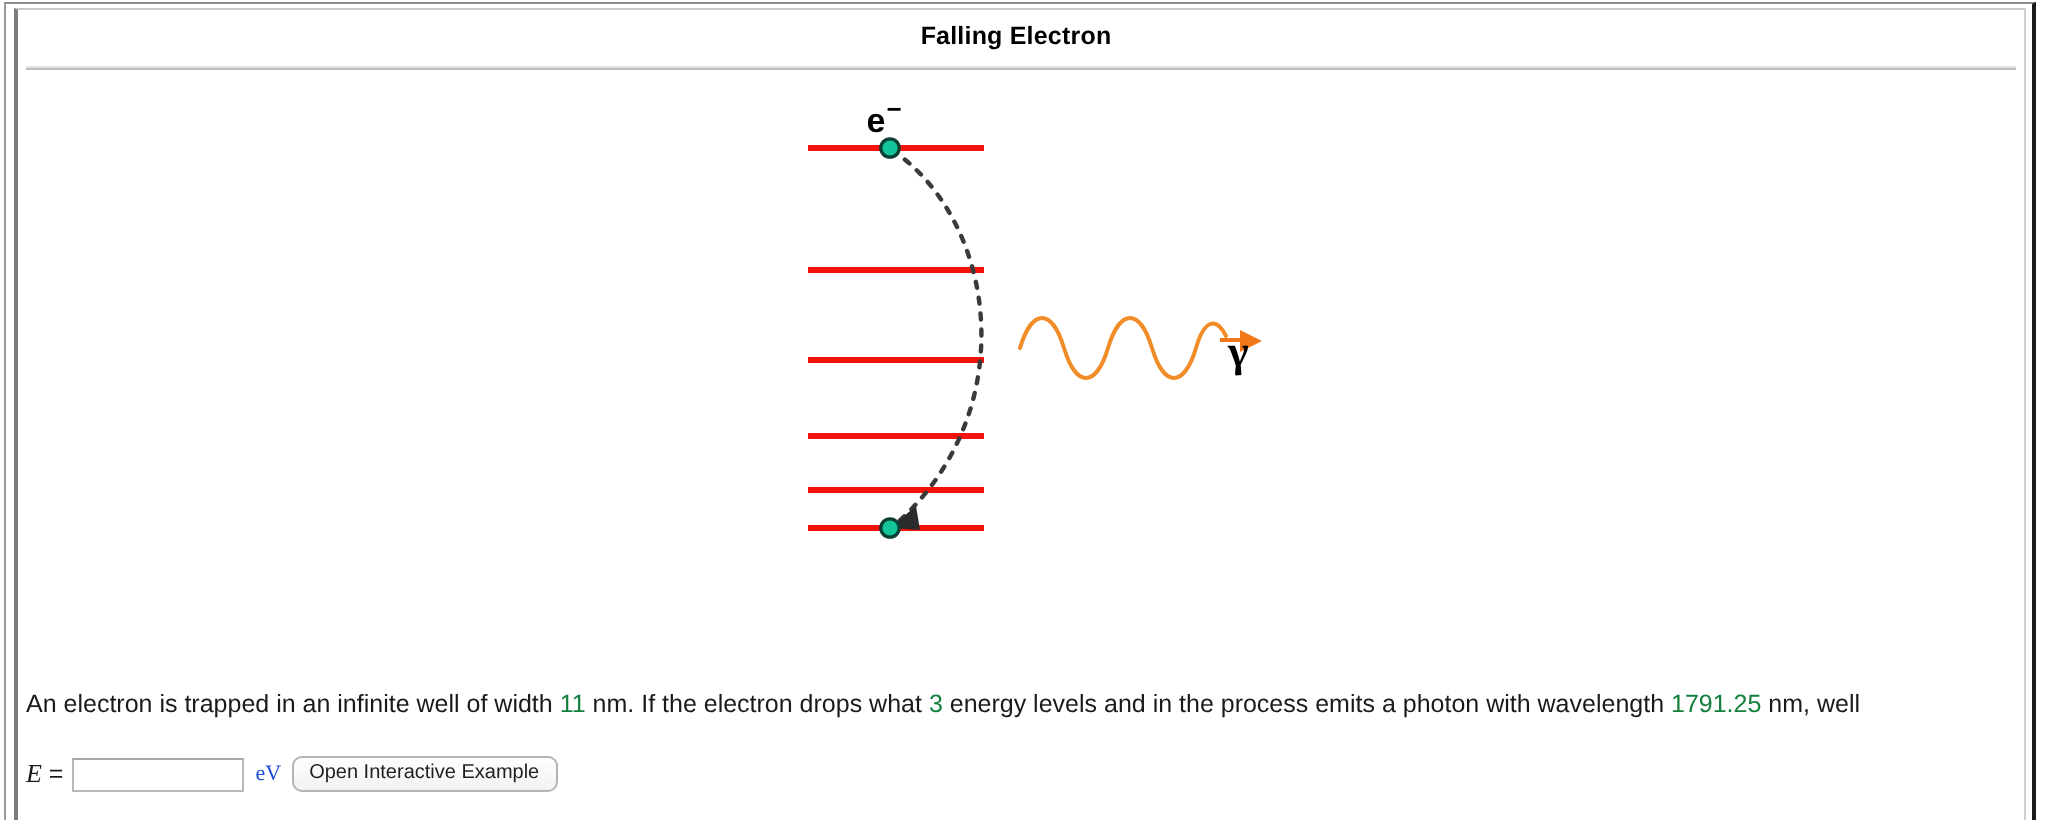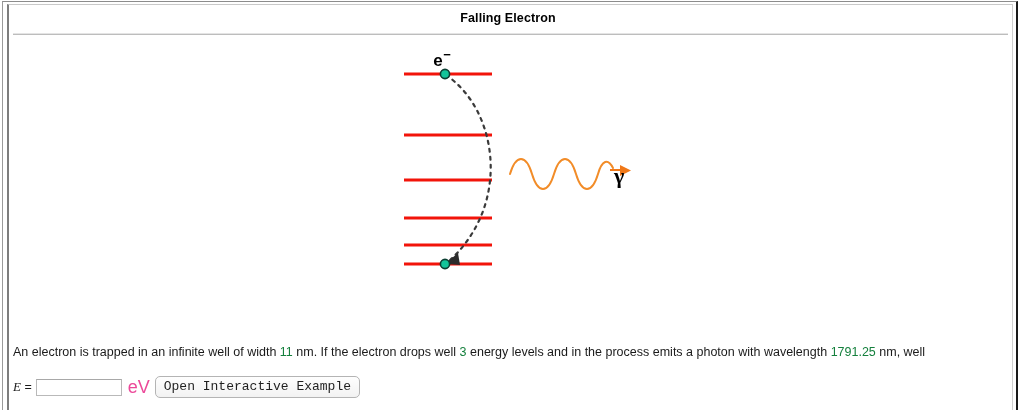--- a/index.html
+++ b/index.html
@@ -108,28 +108,29 @@
     border: 1px solid #b9b9b9;
     border-top-color: #a8a8a8;
     background: #ffffff;
     font-family: "Liberation Sans", sans-serif;
     font-size: 12px;
     padding: 0 2px;
     box-sizing: border-box;
     outline: none;
   }
   #answer-units {
-    font-size: 18px;
-    color: #ec4899;
+    font-size: 11px;
+    color: #1d4ed8;
     margin: 0 5px 0 6px;
     font-weight: normal;
+    font-family: Liberation Serif, serif;
   }
   #open-example-button {
-    font-family: Liberation Mono, monospace;
-    font-size: 13px;
+    font-family: Liberation Sans, sans-serif;
+    font-size: 10px;
     color: #1f1f1f;
     background: linear-gradient(#fefefe, #f2f2f2);
     border: 1px solid #b4b4b4;
     border-radius: 5px;
     padding: 2px 8px 3px 8px;
     cursor: pointer;
     white-space: nowrap;
   }
 </style>
 </head>
@@ -167,21 +168,21 @@
       <circle cx="115" cy="34" r="4.6" fill="#12c49a" stroke="#0c3f33" stroke-width="1.6"></circle>
       <circle cx="115" cy="224" r="4.6" fill="#12c49a" stroke="#0c3f33" stroke-width="1.6"></circle>
 
       <text x="108" y="26" text-anchor="middle" font-family="Liberation Sans, sans-serif" font-size="17" font-weight="bold" fill="#000000">e</text>
       <text x="117" y="19" text-anchor="middle" font-family="Liberation Sans, sans-serif" font-size="13" font-weight="bold" fill="#000000">−</text>
       <text x="284" y="143" text-anchor="start" font-family="Liberation Serif, serif" font-size="22" font-weight="bold" fill="#000000">γ</text>
     </svg>
   </div>
 
   <div id="question-block">
-    <div class="qline"><span>An electron is trapped in an infinite well of width </span><span class="hl">11</span><span> nm. If the electron drops well </span><span class="hl">3</span><span> energy levels and in the process emits a photon with wavelength </span><span class="hl">1791.25</span><span> nm, well</span></div>
+    <div class="qline"><span>An electron is trapped in an infinite well of width </span><span class="hl">11</span><span> nm. If the electron drops what </span><span class="hl">3</span><span> energy levels and in the process emits a photon with wavelength </span><span class="hl">1791.25</span><span> nm, well</span></div>
   </div>
 
   <div id="answer-row">
     <span id="answer-label"><i>E</i> =</span>
     <input id="answer-input" type="text" value="" style="">
     <span id="answer-units">eV</span>
     <button id="open-example-button">Open Interactive Example</button>
   </div>
 
 </div>

